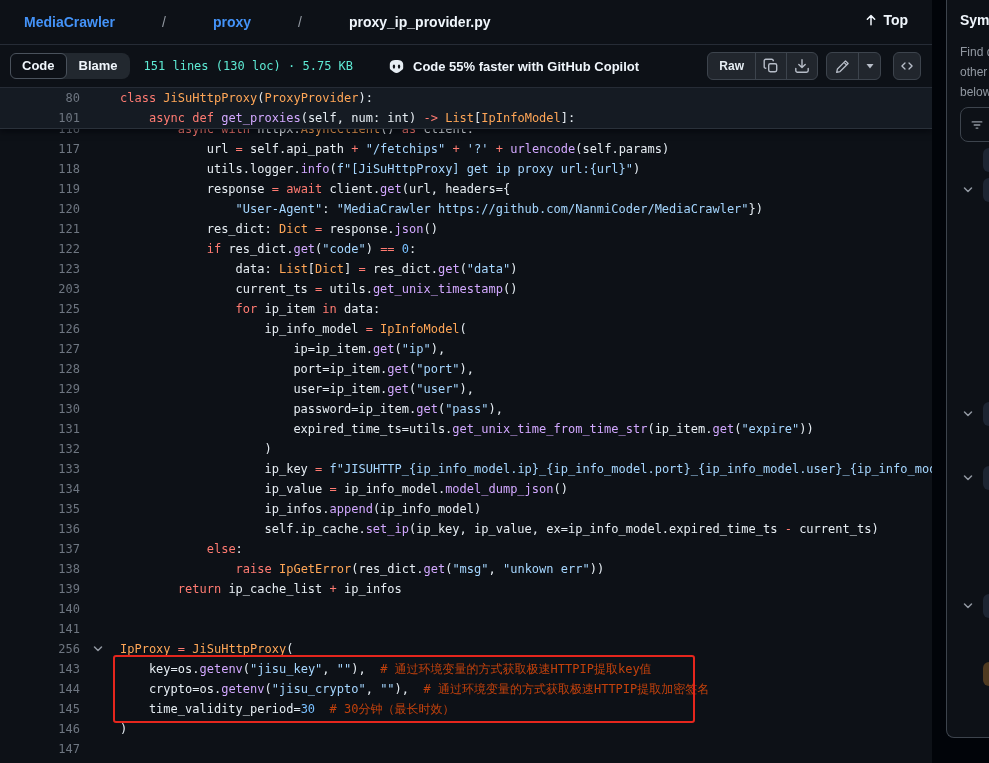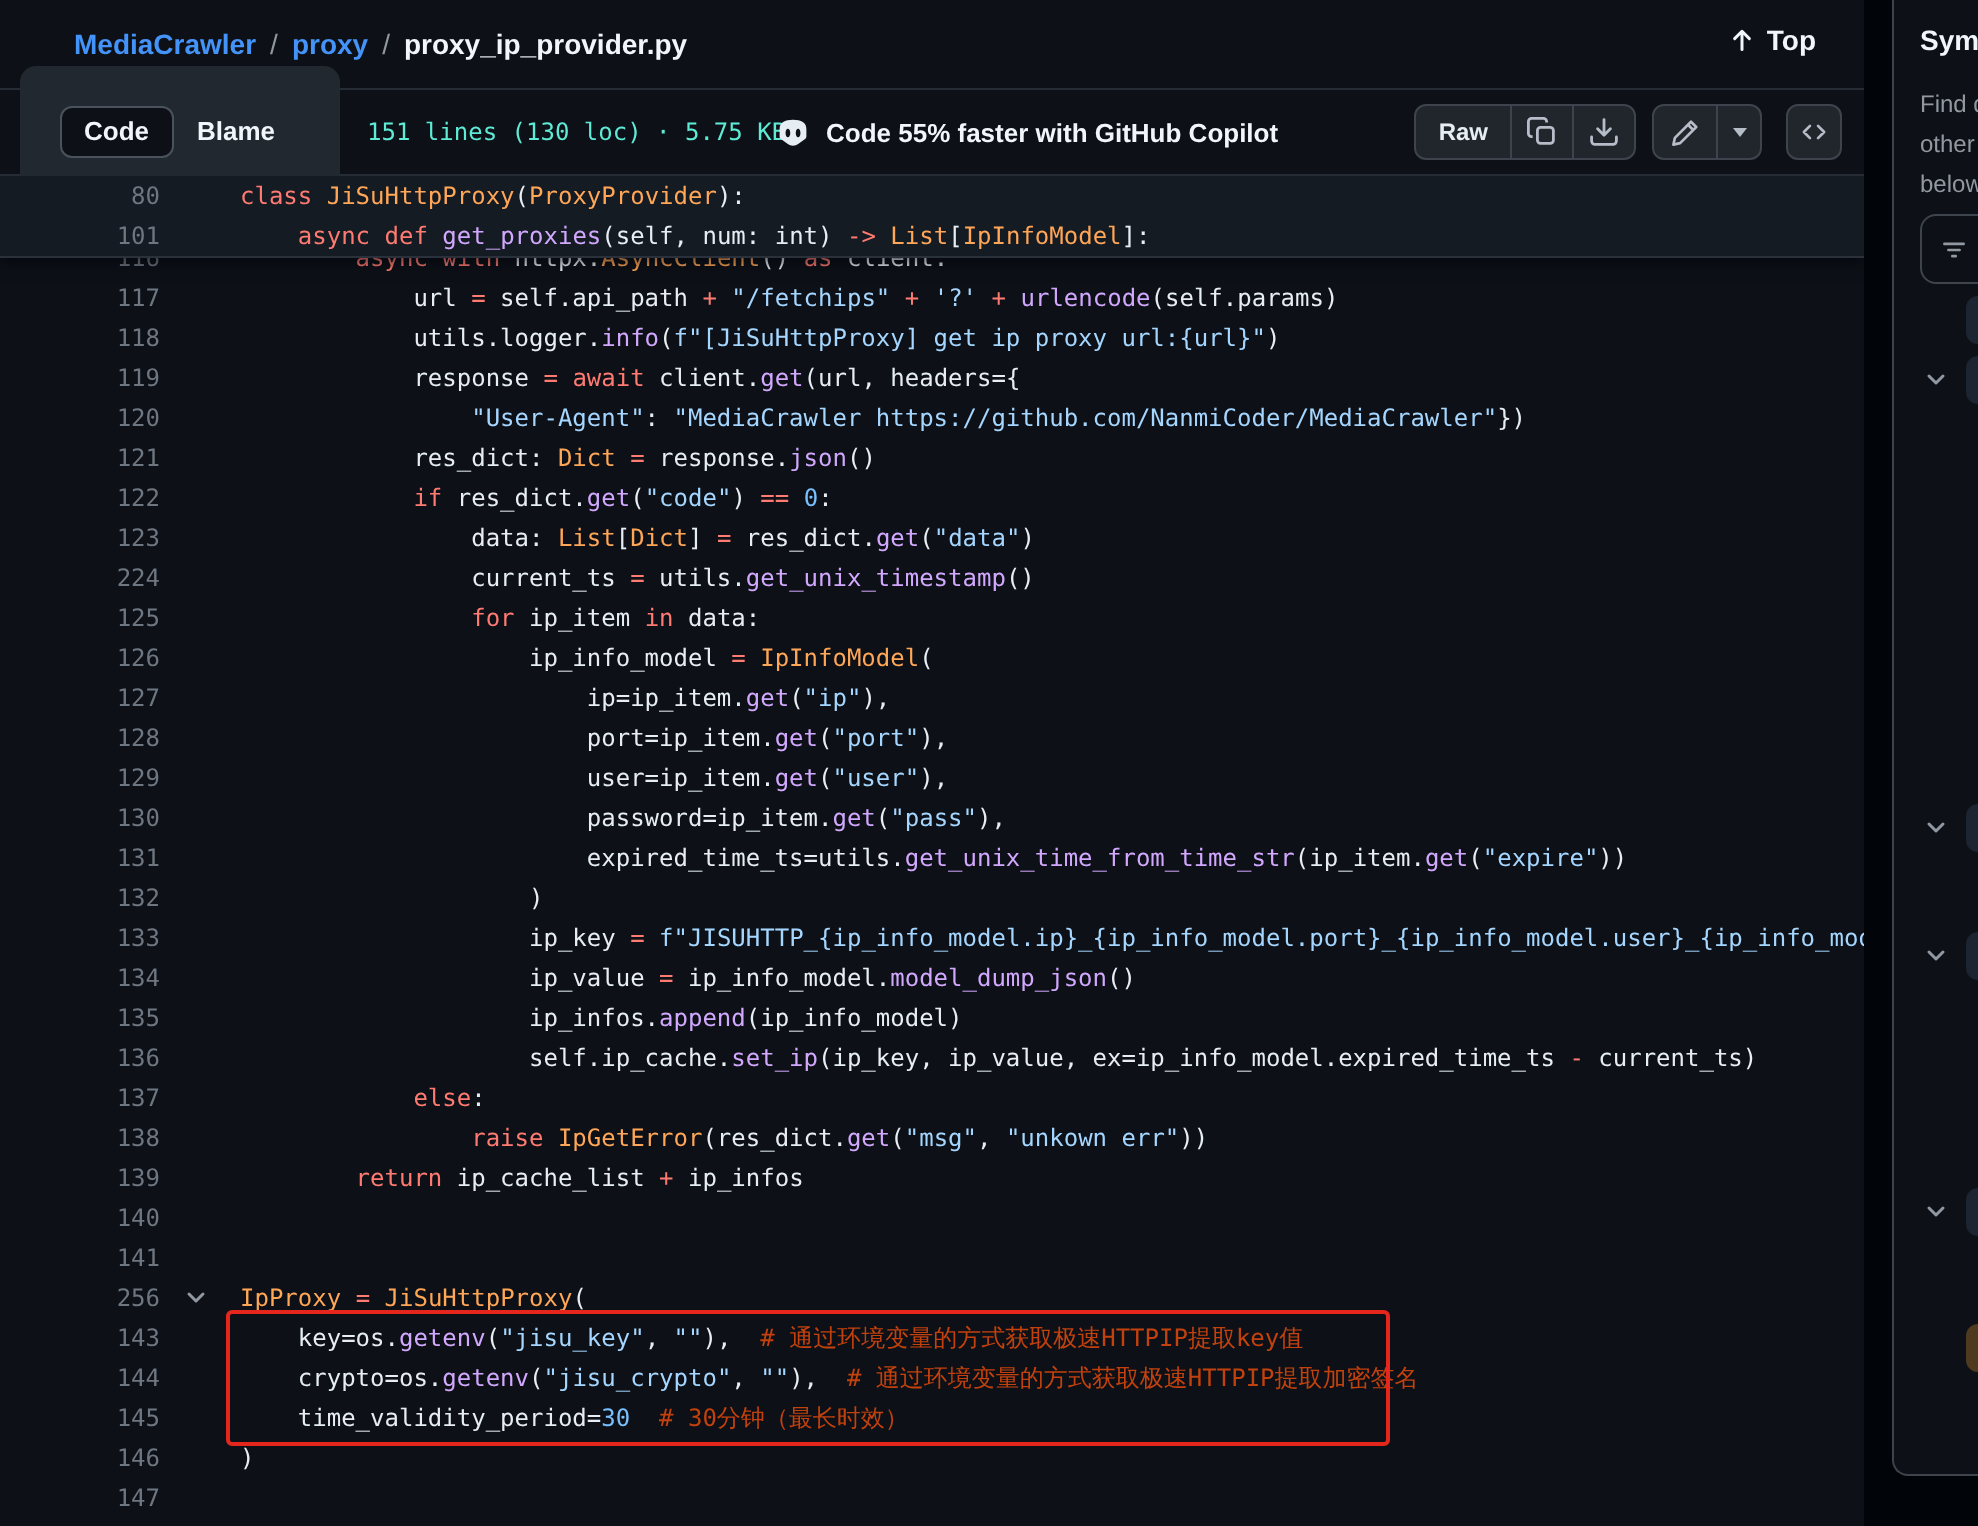--- a/index.html
+++ b/index.html
@@ -3,30 +3,30 @@
 <meta charset="utf-8">
 <style>
   * { margin:0; padding:0; box-sizing:border-box; }
   html,body { width:989px; height:763px; overflow:hidden; }
   body { background:#010409; font-family:"Liberation Sans","DejaVu Sans",sans-serif; position:relative; }
   .mono { font-family:"DejaVu Sans Mono","Liberation Mono",monospace; }
 
   
   .main { position:absolute; left:0; top:0; width:932px; height:763px; background:#0d1117; }
 
-  .crumb-row { height:44px; display:flex; align-items:center; padding-left:37px; position:relative; background:#0d1117; }
+  .crumb-row { height:44px; display:flex; align-items:center; padding-left:24px; position:relative; background:#0d1117;gap:40px; }
   .crumb-row .link { color:#4493f8; font-size:14px; font-weight:600; cursor:pointer; }
   .crumb-row .sep { color:#9198a1; font-size:14px; padding:0 7px; }
   .crumb-row .file { color:#f0f6fc; font-size:14px; font-weight:700; }
   .top-btn { position:absolute; right:24px; top:12px; display:flex; align-items:center; gap:5px;
              color:#f0f6fc; font-size:14px; font-weight:600; cursor:pointer; }
 
   .toolbar { height:44px; border-top:1px solid #262c36; border-bottom:1px solid #262c36;
              display:flex; align-items:center; padding:0 10px; position:relative; background:#0d1117; }
-  .seg { display:flex; background:#22282f; border-radius:8px; padding:20px; align-items:center; }
+  .seg { display:flex; background:#22282f; border-radius:8px; padding:0; align-items:center; }
   .seg-btn { font-size:13px; font-weight:600; color:#f0f6fc; padding:3px 11px; border-radius:6px;
              border:1px solid transparent; background:transparent; cursor:pointer; line-height:18px; }
   .seg-btn.active { background:#0d1117; border-color:#4a525c; }
   .meta { color:#5eead4; font-size:12px; margin-left:14px; letter-spacing:0; }
   .copilot { position:absolute; left:388px; top:0; height:100%; display:flex; align-items:center; gap:8px; }
   .copilot .txt { color:#f0f6fc; font-size:13px; font-weight:600; }
   .tb-right { position:absolute; right:11px; top:0; height:100%; display:flex; align-items:center; gap:8px;padding-left:31px; }
   .btn-group { display:flex; align-items:stretch; height:28px; background:#21262d; border:1px solid #3d444d; border-radius:6px; overflow:hidden; }
   .btn-seg { display:flex; align-items:center; justify-content:center; cursor:pointer; color:#e6edf3; }
   .btn-seg + .btn-seg { border-left:1px solid #3d444d; }
@@ -158,21 +158,21 @@
   <div class="viewport">
     <div class="lines" id="lines">
         <div class="crow"><span class="lnum">116</span><span class="lchev"></span><span class="lsrc"><span>        </span><span class="tok-k">async </span><span class="tok-k">with </span><span>httpx.</span><span class="tok-t">AsyncClient</span><span>() </span><span class="tok-k">as </span><span>client:</span></span></div>
         <div class="crow"><span class="lnum">117</span><span class="lchev"></span><span class="lsrc"><span>            url </span><span class="tok-k">=</span><span> self.api_path </span><span class="tok-k">+</span><span> </span><span class="tok-s">"/fetchips"</span><span> </span><span class="tok-k">+</span><span> </span><span class="tok-s">'?'</span><span> </span><span class="tok-k">+</span><span> </span><span class="tok-f">urlencode</span><span>(self.params)</span></span></div>
         <div class="crow"><span class="lnum">118</span><span class="lchev"></span><span class="lsrc"><span>            utils.logger.</span><span class="tok-f">info</span><span>(</span><span class="tok-s">f"[JiSuHttpProxy] get ip proxy url:{url}"</span><span>)</span></span></div>
         <div class="crow"><span class="lnum">119</span><span class="lchev"></span><span class="lsrc"><span>            response </span><span class="tok-k">=</span><span> </span><span class="tok-k">await</span><span> client.</span><span class="tok-f">get</span><span>(url, headers={</span></span></div>
         <div class="crow"><span class="lnum">120</span><span class="lchev"></span><span class="lsrc"><span>                </span><span class="tok-s">"User-Agent"</span><span>: </span><span class="tok-s">"MediaCrawler https://github.com/NanmiCoder/MediaCrawler"</span><span>})</span></span></div>
         <div class="crow"><span class="lnum">121</span><span class="lchev"></span><span class="lsrc"><span>            res_dict: </span><span class="tok-t">Dict</span><span> </span><span class="tok-k">=</span><span> response.</span><span class="tok-f">json</span><span>()</span></span></div>
         <div class="crow"><span class="lnum">122</span><span class="lchev"></span><span class="lsrc"><span>            </span><span class="tok-k">if</span><span> res_dict.</span><span class="tok-f">get</span><span>(</span><span class="tok-s">"code"</span><span>) </span><span class="tok-k">==</span><span> </span><span class="tok-n">0</span><span>:</span></span></div>
         <div class="crow"><span class="lnum">123</span><span class="lchev"></span><span class="lsrc"><span>                data: </span><span class="tok-t">List</span><span>[</span><span class="tok-t">Dict</span><span>] </span><span class="tok-k">=</span><span> res_dict.</span><span class="tok-f">get</span><span>(</span><span class="tok-s">"data"</span><span>)</span></span></div>
-        <div class="crow"><span class="lnum">224</span><span class="lchev"></span><span class="lsrc"><span>                current_ts </span><span class="tok-k">=</span><span> utils.</span><span class="tok-f">get_unix_timestamp</span><span>()</span></span></div>
+        <div class="crow"><span class="lnum">203</span><span class="lchev"></span><span class="lsrc"><span>                current_ts </span><span class="tok-k">=</span><span> utils.</span><span class="tok-f">get_unix_timestamp</span><span>()</span></span></div>
         <div class="crow"><span class="lnum">125</span><span class="lchev"></span><span class="lsrc"><span>                </span><span class="tok-k">for</span><span> ip_item </span><span class="tok-k">in</span><span> data:</span></span></div>
         <div class="crow"><span class="lnum">126</span><span class="lchev"></span><span class="lsrc"><span>                    ip_info_model </span><span class="tok-k">=</span><span> </span><span class="tok-t">IpInfoModel</span><span>(</span></span></div>
         <div class="crow"><span class="lnum">127</span><span class="lchev"></span><span class="lsrc"><span>                        ip=ip_item.</span><span class="tok-f">get</span><span>(</span><span class="tok-s">"ip"</span><span>),</span></span></div>
         <div class="crow"><span class="lnum">128</span><span class="lchev"></span><span class="lsrc"><span>                        port=ip_item.</span><span class="tok-f">get</span><span>(</span><span class="tok-s">"port"</span><span>),</span></span></div>
         <div class="crow"><span class="lnum">129</span><span class="lchev"></span><span class="lsrc"><span>                        user=ip_item.</span><span class="tok-f">get</span><span>(</span><span class="tok-s">"user"</span><span>),</span></span></div>
         <div class="crow"><span class="lnum">130</span><span class="lchev"></span><span class="lsrc"><span>                        password=ip_item.</span><span class="tok-f">get</span><span>(</span><span class="tok-s">"pass"</span><span>),</span></span></div>
         <div class="crow"><span class="lnum">131</span><span class="lchev"></span><span class="lsrc"><span>                        expired_time_ts=utils.</span><span class="tok-f">get_unix_time_from_time_str</span><span>(ip_item.</span><span class="tok-f">get</span><span>(</span><span class="tok-s">"expire"</span><span>))</span></span></div>
         <div class="crow"><span class="lnum">132</span><span class="lchev"></span><span class="lsrc"><span>                    )</span></span></div>
         <div class="crow"><span class="lnum">133</span><span class="lchev"></span><span class="lsrc"><span>                    ip_key </span><span class="tok-k">=</span><span> </span><span class="tok-s">f"JISUHTTP_{ip_info_model.ip}_{ip_info_model.port}_{ip_info_model.user}_{ip_info_model.password}"</span></span></div>
         <div class="crow"><span class="lnum">134</span><span class="lchev"></span><span class="lsrc"><span>                    ip_value </span><span class="tok-k">=</span><span> ip_info_model.</span><span class="tok-f">model_dump_json</span><span>()</span></span></div>

